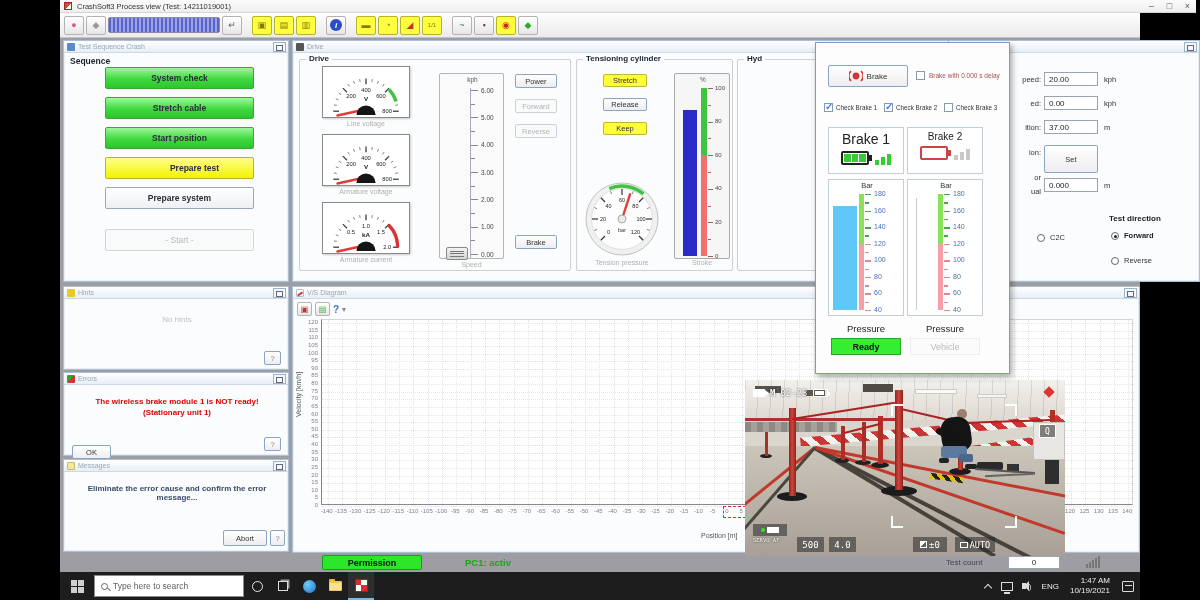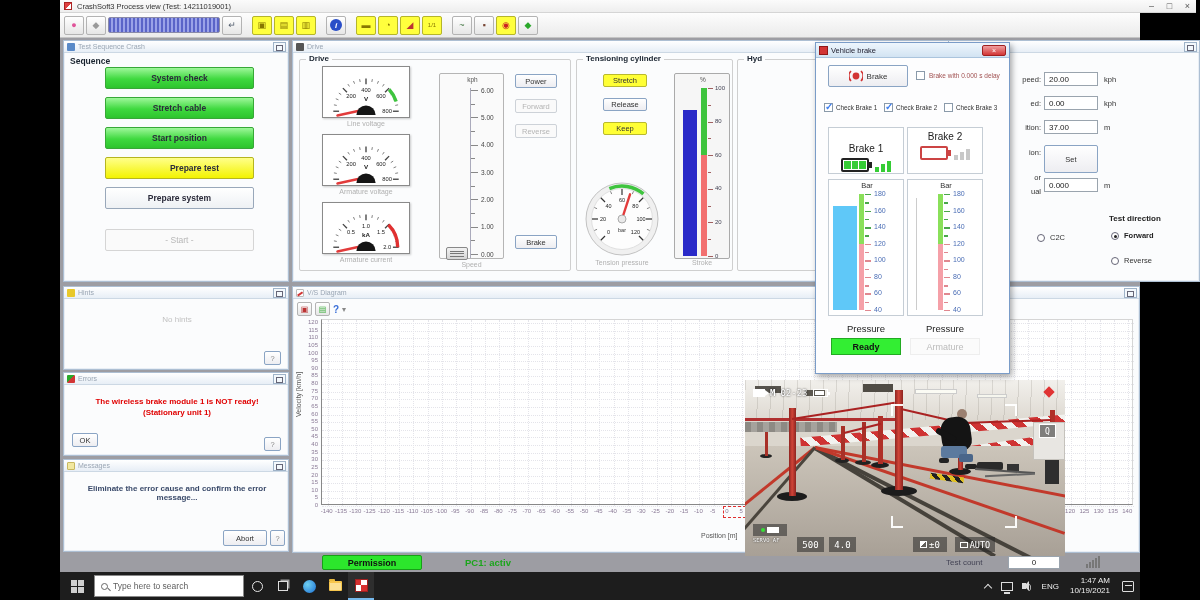--- a/index.html
+++ b/index.html
@@ -397,21 +397,21 @@
   </div>
 
   <div class="panel" style="left:3px;top:372px;width:226px;height:84px;">
     <div class="phead">
       <div class="pico" style="background:linear-gradient(135deg,#2aa82a 50%,#d23535 50%);"></div>
       <span>Errors</span>
       <div class="collapse-btn"></div>
     </div>
     <div class="abs" style="left:4px;top:24px;width:218px;text-align:center;font-size:8px;font-weight:bold;color:#e00000;">The wireless brake module 1 is NOT ready!</div>
     <div class="abs" style="left:4px;top:35px;width:218px;text-align:center;font-size:8px;font-weight:bold;color:#e00000;">(Stationary unit 1)</div>
-    <div class="btn abs" style="left:8px;top:60px;width:26px;height:14px;">OK</div>
+    <div class="btn abs" style="left:8px;top:72px;width:39px;height:14px;">OK</div>
     <div class="btn abs" style="left:200px;top:64px;width:17px;height:14px;color:#888;">?</div>
   </div>
 
   <div class="panel" style="left:3px;top:459px;width:226px;height:93px;">
     <div class="phead">
       <div class="pico" style="background:#f2e8a0;border:1px solid #c8b860;"></div>
       <span>Messages</span>
       <div class="collapse-btn"></div>
     </div>
     <div class="abs" style="left:14px;top:24px;width:198px;text-align:center;font-size:8px;font-weight:bold;color:#3a4a6a;">Eliminate the error cause and confirm the error message...</div>
@@ -602,25 +602,20 @@
           <div class="xt" style="left: 805.69px; top: 221px;">130</div>
           <div class="xt" style="left: 819.986px; top: 221px;">135</div>
           <div class="xt" style="left: 834.282px; top: 221px;">140</div>
         </div>
     <div class="abs" style="left:2px;top:130px;transform:rotate(-90deg);transform-origin:left top;font-size:7px;color:#555;white-space:nowrap;">Velocity [km/h]</div>
     <div class="abs" style="left:408px;top:245px;font-size:7px;color:#555;">Position [m]</div>
     <div class="abs" style="left:430px;top:219px;width:48px;height:12px;border:1px dashed #e03030;"></div>
   </div>
 
   <div class="abs" style="left:755px;top:42px;width:195px;height:332px;background:#fdfdfe;border:1px solid #7a9cc8;box-shadow:2px 3px 6px rgba(0,0,0,.35);z-index:6;">
-    <div style="height:15px;background:linear-gradient(#eef6fd,#d2e3f2);border-bottom:1px solid #aac4dd;display:flex;align-items:center;gap:3px;padding:0 3px;">
-      <div style="width:9px;height:9px;background:#d23535;border:1px solid #901818;"></div>
-      <span style="font-size:7.5px;color:#223;">Vehicle brake</span>
-      <div style="position:absolute;right:3px;top:2px;width:24px;height:11px;background:linear-gradient(#f0a0a0,#d23535);border:1px solid #a02020;border-radius:2px;color:#fff;font-size:7px;text-align:center;line-height:10px;">×</div>
-    </div>
     <div class="btn abs" style="left:12px;top:22px;width:80px;height:22px;gap:4px;font-size:8px;">
       <svg width="14" height="14" viewBox="0 0 14 14">
         <path d="M2,2 A7,7 0 0 0 2,12" stroke="#d23535" stroke-width="1.6" fill="none"></path>
         <path d="M12,2 A7,7 0 0 1 12,12" stroke="#d23535" stroke-width="1.6" fill="none"></path>
         <circle cx="7" cy="7" r="3.4" fill="#d23535"></circle>
       </svg>
       <span>Brake</span>
     </div>
     <div class="abs" style="left:100px;top:28px;display:flex;align-items:center;gap:4px;">
       <div class="cb"></div>
@@ -636,21 +631,21 @@
             <span style="font-size: 6.3px; color: rgb(51, 51, 51);">Check Brake 2</span>
           </div>
           <div style="display: flex; align-items: center; gap: 3px; width: 62px;">
             <div class="cb"></div>
             <span style="font-size: 6.3px; color: rgb(51, 51, 51);">Check Brake 3</span>
           </div>
         </div>
     <div id="brake-cols">
           <div style="position: absolute; left: 12px; top: 84px; width: 76px;">
             <div style="width: 76px; height: 47px; background: rgb(255, 255, 255); border: 1px solid rgb(197, 205, 213); text-align: center;">
-              <div style="font-size: 10px; color: rgb(34, 34, 34); margin-top: 15px;">Brake 1</div>
+              <div style="font-size: 14px; color: rgb(34, 34, 34); margin-top: 3px;">Brake 1</div>
               <div style="display: flex; align-items: flex-end; justify-content: center; gap: 6px; margin-top: 4px;">
                 <div class="batt">
                   <i class="cell"></i>
                   <i class="cell"></i>
                   <i class="cell"></i>
                 </div>
                 <div class="sig">
                   <i style="height: 5px;"></i>
                   <i style="height: 8px;"></i>
                   <i style="height: 11px;"></i>
@@ -728,21 +723,21 @@
               <div style="position: absolute; left: 36px; top: 47.1429px; width: 6px; height: 1.4px; background: rgb(74, 168, 74);"></div>
               <div style="position: absolute; left: 45px; top: 43.1429px; font-size: 7px; color: rgb(74, 109, 181);">140</div>
               <div style="position: absolute; left: 36px; top: 38.8571px; width: 4px; height: 1.4px; background: rgb(74, 168, 74);"></div>
               <div style="position: absolute; left: 36px; top: 30.5714px; width: 6px; height: 1.4px; background: rgb(74, 168, 74);"></div>
               <div style="position: absolute; left: 45px; top: 26.5714px; font-size: 7px; color: rgb(74, 109, 181);">160</div>
               <div style="position: absolute; left: 36px; top: 22.2857px; width: 4px; height: 1.4px; background: rgb(74, 168, 74);"></div>
               <div style="position: absolute; left: 36px; top: 14px; width: 6px; height: 1.4px; background: rgb(74, 168, 74);"></div>
               <div style="position: absolute; left: 45px; top: 10px; font-size: 7px; color: rgb(74, 109, 181);">180</div>
             </div>
             <div style="width: 76px; text-align: center; font-size: 9.5px; color: rgb(34, 34, 34); margin-top: 7px;">Pressure</div>
-            <div style="width: 70px; height: 17px; margin: 4px auto 0px; display: flex; align-items: center; justify-content: center; font-size: 9px; color: rgb(187, 187, 187); background: rgb(251, 251, 251); border: 1px solid rgb(238, 238, 238);">Armature</div>
+            <div style="width: 70px; height: 17px; margin: 4px auto 0px; display: flex; align-items: center; justify-content: center; font-size: 9px; color: rgb(187, 187, 187); background: rgb(251, 251, 251); border: 1px solid rgb(238, 238, 238);">Vehicle</div>
           </div>
         </div>
   </div>
 
   <div class="abs" style="left:262px;top:555px;width:100px;height:15px;background:#2ce62c;border:1px solid #17a017;border-radius:2px;display:flex;align-items:center;justify-content:center;font-size:9px;font-weight:bold;color:#111;z-index:2;">Permission</div>
   <div class="abs" style="left:405px;top:557px;font-size:9.5px;font-weight:bold;color:#1ca51c;z-index:2;">PC1: activ</div>
   <div class="abs" style="left:886px;top:558px;font-size:8px;color:#445;z-index:6;">Test count</div>
   <div class="abs field" style="left:948px;top:556px;width:52px;height:13px;justify-content:center;padding:0;z-index:6;">0</div>
   <div class="abs" style="left:1026px;top:556px;display:flex;align-items:flex-end;gap:1px;z-index:6;">
     <i style="width:2px;height:4px;background:#777;"></i>

